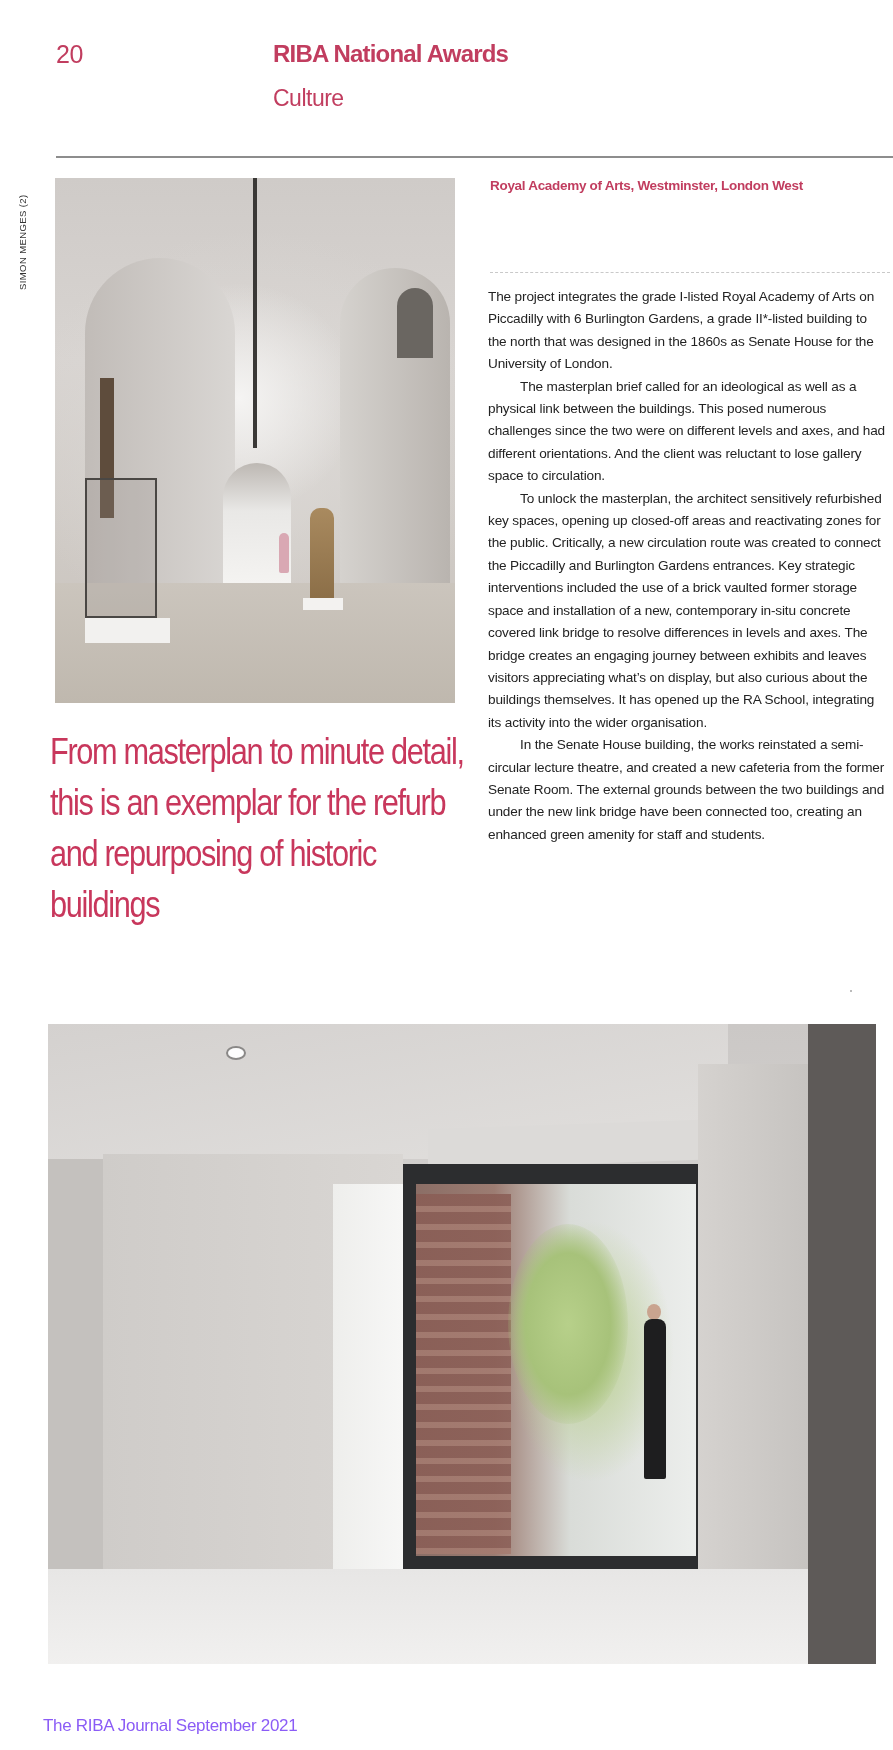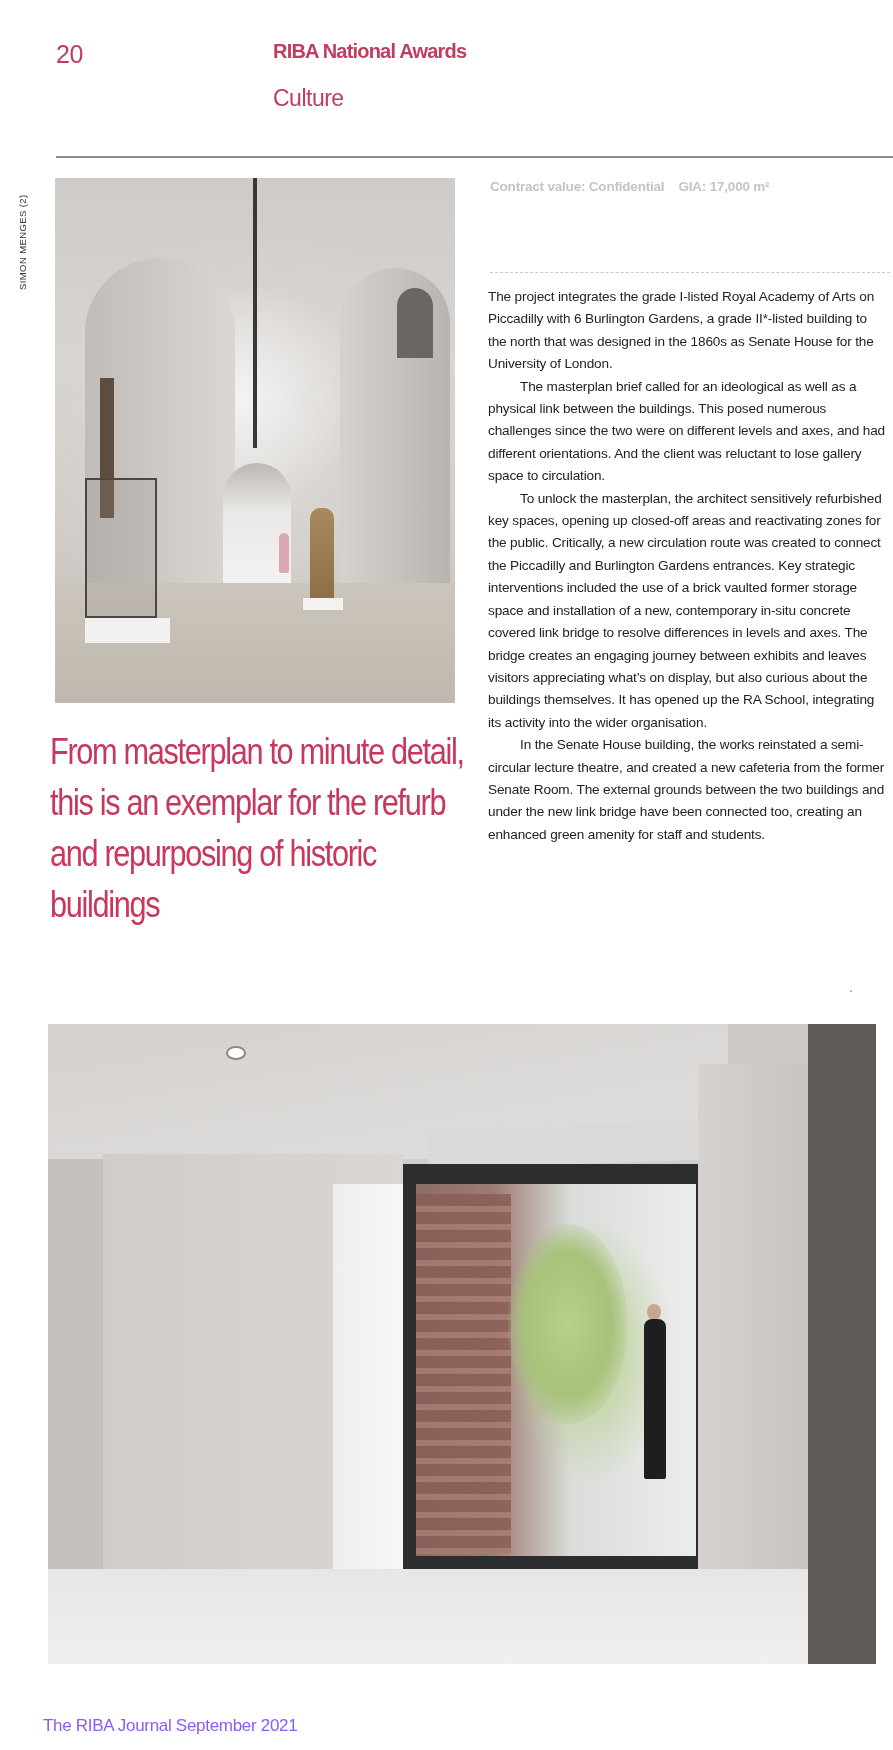--- a/index.html
+++ b/index.html
@@ -1,20 +1,20 @@
 <!DOCTYPE html>
 <html><head>
   <meta charset="utf-8">
   <style>
     * { box-sizing: border-box; margin: 0; padding: 0; }
     html, body { width: 893px; height: 1750px; background: #ffffff; overflow: hidden; }
     body { position: relative; font-family: "Liberation Sans", sans-serif; color: #1f1f1f; }
 
     .page-number { position: absolute; left: 56px; top: 40px; font-size: 25px; color: #c13d5f; letter-spacing: -0.5px; }
-    .section-title { position: absolute; left: 273px; top: 40px; font-size: 20px; font-weight: bold; color: #c13d5f; letter-spacing: -0.8px; }
+    .section-title { position: absolute; left: 273px; top: 40px; font-size: 24px; font-weight: bold; color: #c13d5f; letter-spacing: -0.8px; }
     .section-sub { position: absolute; left: 273px; top: 73px; font-size: 23px; color: #c13d5f; letter-spacing: -0.5px; margin-top: 12px; }
 
     .top-rule { position: absolute; left: 56px; right: 0; top: 156px; height: 2px; background: #8d8d8d; }
 
     .photo-credit {
       position: absolute; left: 17px; top: 290px;
       transform: rotate(-90deg); transform-origin: left top;
       font-size: 9.5px; letter-spacing: 0.4px; color: #333; white-space: nowrap;
     }
 
@@ -110,23 +110,21 @@
   <div class="case"></div>
   <div class="case-base"></div>
   <div class="statue-r"></div>
   <div class="plinth-r"></div>
   <div class="person"></div>
 </div>
 
 <div class="pull-quote">From masterplan to minute detail, this is an exemplar for the refurb and repurposing of historic buildings</div>
 
 <div class="project-meta">
-  <div class="project-stats">
-    <span>Contract value: Confidential</span><span>GIA: 17,000 m²</span>
-  </div>
+  <div class="project-location">Royal Academy of Arts, Westminster, London West</div>
 </div>
 <div class="dotted-rule"></div>
 
 <div class="body-text">
   <p>The project integrates the grade I-listed Royal Academy of Arts on Piccadilly with 6 Burlington Gardens, a grade II*-listed building to the north that was designed in the 1860s as Senate House for the University of London.</p>
   <p>The masterplan brief called for an ideological as well as a physical link between the buildings. This posed numerous challenges since the two were on different levels and axes, and had different orientations. And the client was reluctant to lose gallery space to circulation.</p>
   <p>To unlock the masterplan, the architect sensitively refurbished key spaces, opening up closed-off areas and reactivating zones for the public. Critically, a new circulation route was created to connect the Piccadilly and Burlington Gardens entrances. Key strategic interventions included the use of a brick vaulted former storage space and installation of a new, contemporary in-situ concrete covered link bridge to resolve differences in levels and axes. The bridge creates an engaging journey between exhibits and leaves visitors appreciating what’s on display, but also curious about the buildings themselves. It has opened up the RA School, integrating its activity into the wider organisation.</p>
   <p>In the Senate House building, the works reinstated a semi-circular lecture theatre, and created a new cafeteria from the former Senate Room. The external grounds between the two buildings and under the new link bridge have been connected too, creating an enhanced green amenity for staff and students.</p>
 </div>
 

